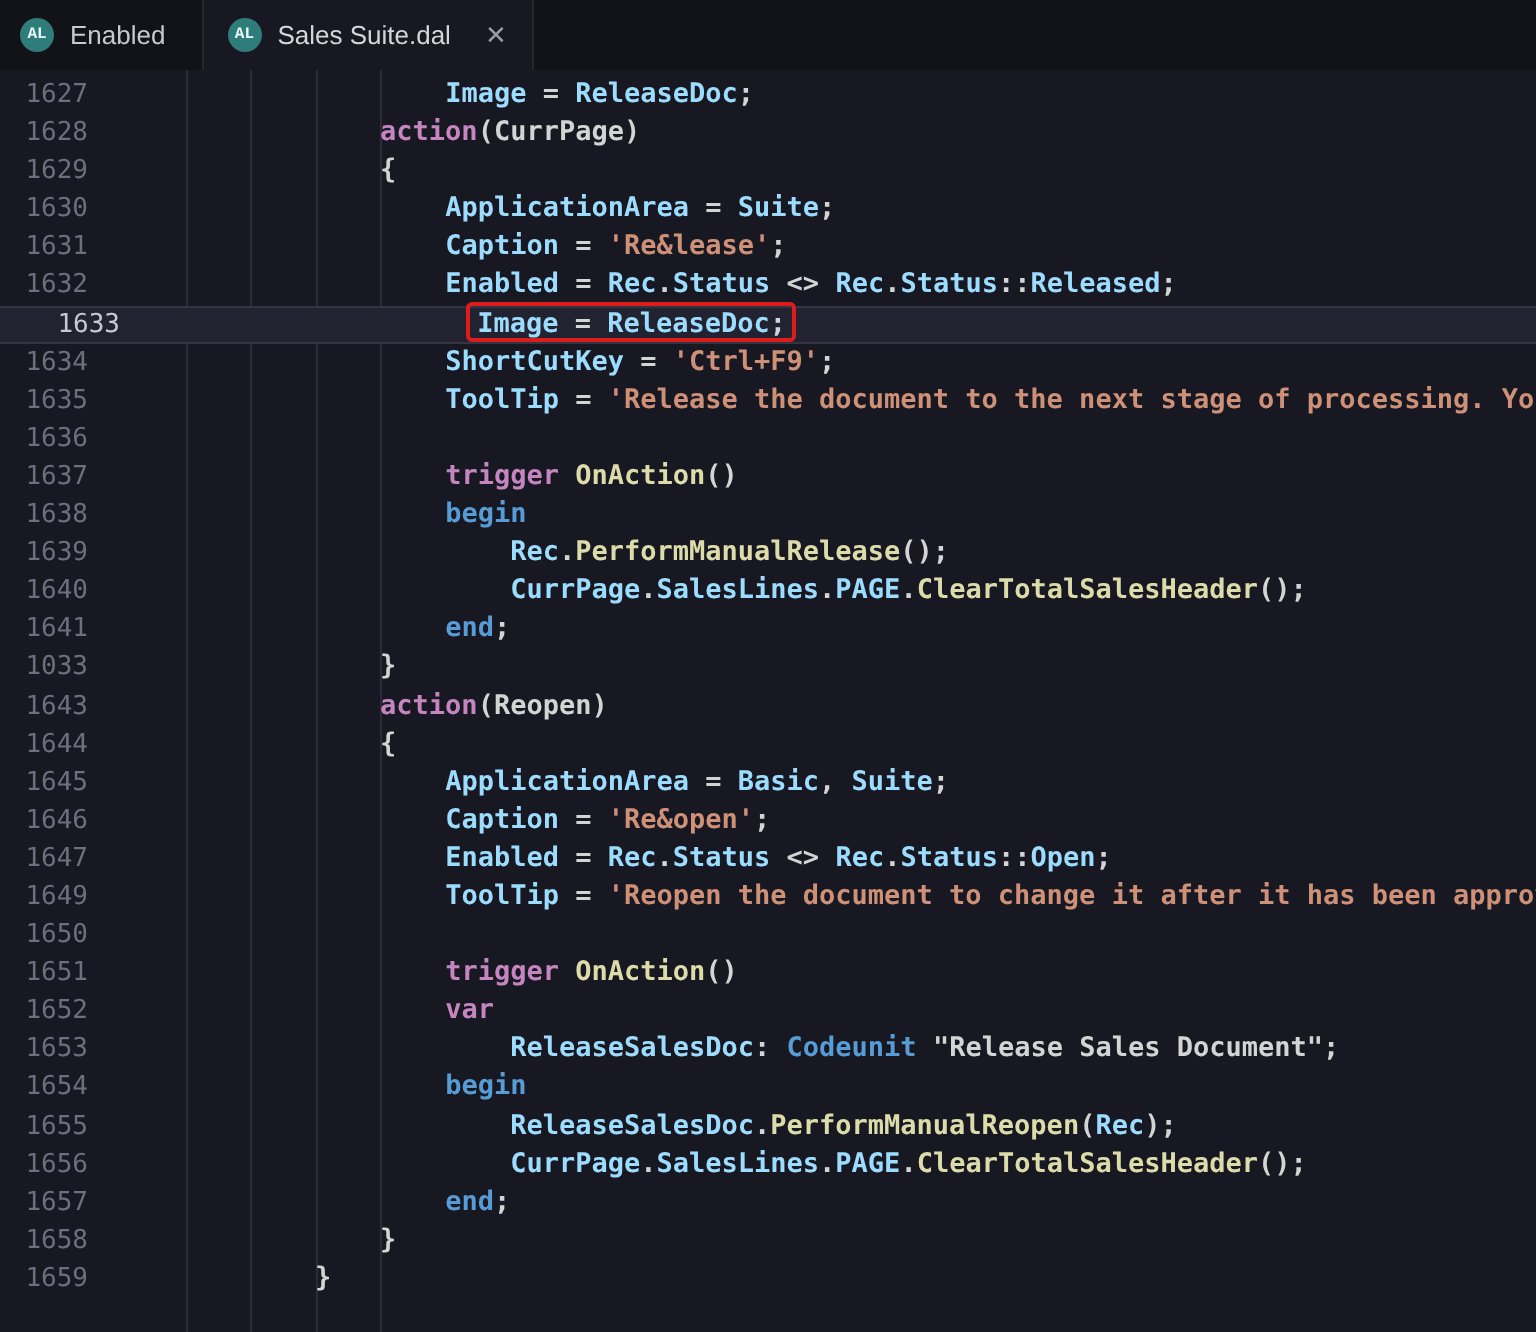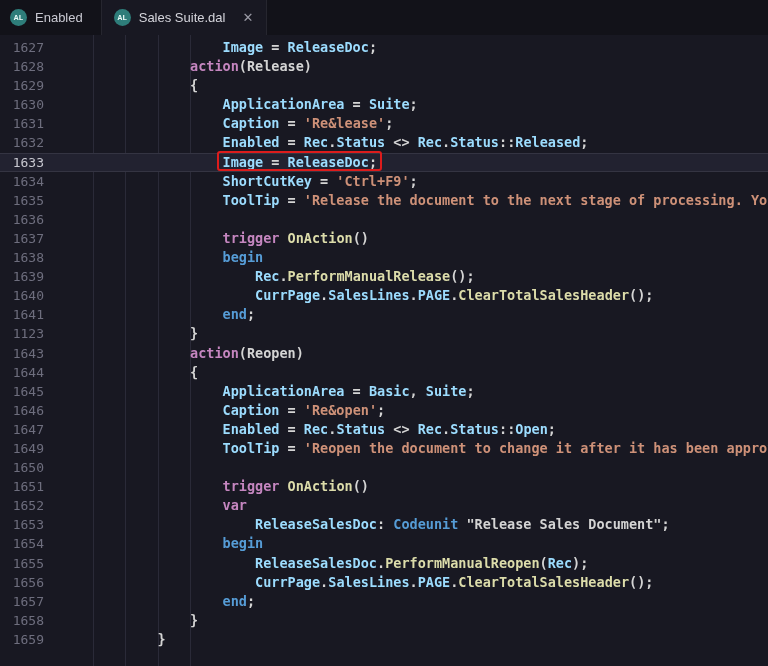--- a/index.html
+++ b/index.html
@@ -24,21 +24,21 @@
   .tab-close{color:#9a9aa5;font-size:13px;margin-left:6px;padding:1px 3px;border-radius:3px;}
   .editor{position:absolute;top:35px;left:0;right:0;bottom:0;padding-top:3px;overflow:hidden;}
   .guides{position:absolute;top:0;bottom:0;left:0;right:0;pointer-events:none;}
   .g{position:absolute;top:0;bottom:0;width:1px;background:var(--indent-guide);}
   .g1{left:93px}.g2{left:125px}.g3{left:158px}.g4{left:190px}
   .line{display:flex;height:19.1px;line-height:19.1px;font-size:13.5px;white-space:pre;
         position:relative;}
   .line.active{background:var(--active-line-bg);
         box-shadow:inset 0 1px 0 #343442,inset 0 -1px 0 #343442;}
   .num{width:44px;flex:none;text-align:right;color:var(--gutter-fg);font-size:13px;}
-  .line.active .num{color:var(--gutter-active-fg);}
+  .line.active .num{color:var(--gutter-active-fg);padding-left:16px;}
   .code{padding-left:16px;flex:1;font-weight:bold;}
   .redbox{position:relative;display:inline;}
   .redbox::after{content:"";position:absolute;left:-6px;right:-5px;top:-3px;bottom:-1px;
         border:2px solid var(--annotation-red);border-radius:3px;pointer-events:none;}
 </style>
 </head>
 <body>
 
 <div class="tabbar">
   <div class="explorer-section">
@@ -54,35 +54,35 @@
 
 <div class="editor">
   <div class="guides">
     <div class="g g1"></div>
     <div class="g g2"></div>
     <div class="g g3"></div>
     <div class="g g4"></div>
   </div>
   <div>
       <div class="line"><span class="num">1627</span><span class="code">                    <span style="color: rgb(156, 220, 254);">Image</span><span style="color: rgb(212, 212, 212);"> = </span><span style="color: rgb(156, 220, 254);">ReleaseDoc</span><span style="color: rgb(212, 212, 212);">;</span></span></div>
-      <div class="line"><span class="num">1628</span><span class="code">                <span style="color: rgb(197, 134, 192);">action</span><span style="color: rgb(212, 212, 212);">(Release)</span></span></div>
+      <div class="line"><span class="num">1628</span><span class="code">                <span style="color: rgb(197, 134, 192);">action</span><span style="color: rgb(212, 212, 212);">(CurrPage)</span></span></div>
       <div class="line"><span class="num">1629</span><span class="code">                <span style="color: rgb(212, 212, 212);">{</span></span></div>
       <div class="line"><span class="num">1630</span><span class="code">                    <span style="color: rgb(156, 220, 254);">ApplicationArea</span><span style="color: rgb(212, 212, 212);"> = </span><span style="color: rgb(156, 220, 254);">Suite</span><span style="color: rgb(212, 212, 212);">;</span></span></div>
       <div class="line"><span class="num">1631</span><span class="code">                    <span style="color: rgb(156, 220, 254);">Caption</span><span style="color: rgb(212, 212, 212);"> = </span><span style="color: rgb(206, 145, 120); margin-top: 25px;">'Re&amp;lease'</span><span style="color: rgb(212, 212, 212);">;</span></span></div>
       <div class="line"><span class="num">1632</span><span class="code">                    <span style="color: rgb(156, 220, 254);">Enabled</span><span style="color: rgb(212, 212, 212);"> = </span><span style="color: rgb(156, 220, 254);">Rec</span><span style="color: rgb(212, 212, 212);">.</span><span style="color: rgb(156, 220, 254);">Status</span><span style="color: rgb(212, 212, 212);"> &lt;&gt; </span><span style="color: rgb(156, 220, 254);">Rec</span><span style="color: rgb(212, 212, 212);">.</span><span style="color: rgb(156, 220, 254);">Status</span><span style="color: rgb(212, 212, 212);">::</span><span style="color: rgb(156, 220, 254);">Released</span><span style="color: rgb(212, 212, 212);">;</span></span></div>
       <div class="line active"><span class="num">1633</span><span class="code">                    <span class="redbox"><span style="color: rgb(156, 220, 254);">Image</span><span style="color: rgb(212, 212, 212);"> = </span><span style="color: rgb(156, 220, 254);">ReleaseDoc</span><span style="color: rgb(212, 212, 212);">;</span></span></span></div>
       <div class="line"><span class="num">1634</span><span class="code">                    <span style="color: rgb(156, 220, 254);">ShortCutKey</span><span style="color: rgb(212, 212, 212);"> = </span><span style="color: rgb(206, 145, 120);">'Ctrl+F9'</span><span style="color: rgb(212, 212, 212);">;</span></span></div>
       <div class="line"><span class="num">1635</span><span class="code">                    <span style="color: rgb(156, 220, 254);">ToolTip</span><span style="color: rgb(212, 212, 212);"> = </span><span style="color: rgb(206, 145, 120);">'Release the document to the next stage of processing. You m</span></span></div>
       <div class="line"><span class="num">1636</span><span class="code"></span></div>
       <div class="line"><span class="num">1637</span><span class="code">                    <span style="color: rgb(197, 134, 192);">trigger</span><span style="color: rgb(212, 212, 212);"> </span><span style="color: rgb(220, 220, 170);">OnAction</span><span style="color: rgb(212, 212, 212);">()</span></span></div>
       <div class="line"><span class="num">1638</span><span class="code">                    <span style="color: rgb(86, 156, 214);">begin</span></span></div>
       <div class="line"><span class="num">1639</span><span class="code">                        <span style="color: rgb(156, 220, 254);">Rec</span><span style="color: rgb(212, 212, 212);">.</span><span style="color: rgb(220, 220, 170);">PerformManualRelease</span><span style="color: rgb(212, 212, 212);">();</span></span></div>
       <div class="line"><span class="num">1640</span><span class="code">                        <span style="color: rgb(156, 220, 254);">CurrPage</span><span style="color: rgb(212, 212, 212);">.</span><span style="color: rgb(156, 220, 254);">SalesLines</span><span style="color: rgb(212, 212, 212);">.</span><span style="color: rgb(156, 220, 254);">PAGE</span><span style="color: rgb(212, 212, 212);">.</span><span style="color: rgb(220, 220, 170);">ClearTotalSalesHeader</span><span style="color: rgb(212, 212, 212);">();</span></span></div>
       <div class="line"><span class="num">1641</span><span class="code">                    <span style="color: rgb(86, 156, 214);">end</span><span style="color: rgb(212, 212, 212);">;</span></span></div>
-      <div class="line"><span class="num">1123</span><span class="code">                <span style="color: rgb(212, 212, 212);">}</span></span></div>
+      <div class="line"><span class="num">1033</span><span class="code">                <span style="color: rgb(212, 212, 212);">}</span></span></div>
       <div class="line"><span class="num">1643</span><span class="code">                <span style="color: rgb(197, 134, 192);">action</span><span style="color: rgb(212, 212, 212);">(Reopen)</span></span></div>
       <div class="line"><span class="num">1644</span><span class="code">                <span style="color: rgb(212, 212, 212);">{</span></span></div>
       <div class="line"><span class="num">1645</span><span class="code">                    <span style="color: rgb(156, 220, 254);">ApplicationArea</span><span style="color: rgb(212, 212, 212);"> = </span><span style="color: rgb(156, 220, 254);">Basic</span><span style="color: rgb(212, 212, 212);">, </span><span style="color: rgb(156, 220, 254);">Suite</span><span style="color: rgb(212, 212, 212);">;</span></span></div>
       <div class="line"><span class="num">1646</span><span class="code">                    <span style="color: rgb(156, 220, 254);">Caption</span><span style="color: rgb(212, 212, 212);"> = </span><span style="color: rgb(206, 145, 120);">'Re&amp;open'</span><span style="color: rgb(212, 212, 212);">;</span></span></div>
       <div class="line"><span class="num">1647</span><span class="code">                    <span style="color: rgb(156, 220, 254);">Enabled</span><span style="color: rgb(212, 212, 212);"> = </span><span style="color: rgb(156, 220, 254);">Rec</span><span style="color: rgb(212, 212, 212);">.</span><span style="color: rgb(156, 220, 254);">Status</span><span style="color: rgb(212, 212, 212);"> &lt;&gt; </span><span style="color: rgb(156, 220, 254);">Rec</span><span style="color: rgb(212, 212, 212);">.</span><span style="color: rgb(156, 220, 254);">Status</span><span style="color: rgb(212, 212, 212);">::</span><span style="color: rgb(156, 220, 254);">Open</span><span style="color: rgb(212, 212, 212);">;</span></span></div>
       <div class="line"><span class="num">1649</span><span class="code">                    <span style="color: rgb(156, 220, 254);">ToolTip</span><span style="color: rgb(212, 212, 212);"> = </span><span style="color: rgb(206, 145, 120);">'Reopen the document to change it after it has been approved</span></span></div>
       <div class="line"><span class="num">1650</span><span class="code"></span></div>
       <div class="line"><span class="num">1651</span><span class="code">                    <span style="color: rgb(197, 134, 192);">trigger</span><span style="color: rgb(212, 212, 212);"> </span><span style="color: rgb(220, 220, 170);">OnAction</span><span style="color: rgb(212, 212, 212);">()</span></span></div>
       <div class="line"><span class="num">1652</span><span class="code">                    <span style="color: rgb(197, 134, 192);">var</span></span></div>
       <div class="line"><span class="num">1653</span><span class="code">                        <span style="color: rgb(156, 220, 254);">ReleaseSalesDoc</span><span style="color: rgb(212, 212, 212);">: </span><span style="color: rgb(86, 156, 214);">Codeunit</span><span style="color: rgb(212, 212, 212);"> </span><span style="color: rgb(212, 212, 212);">"Release Sales Document"</span><span style="color: rgb(212, 212, 212);">;</span></span></div>

